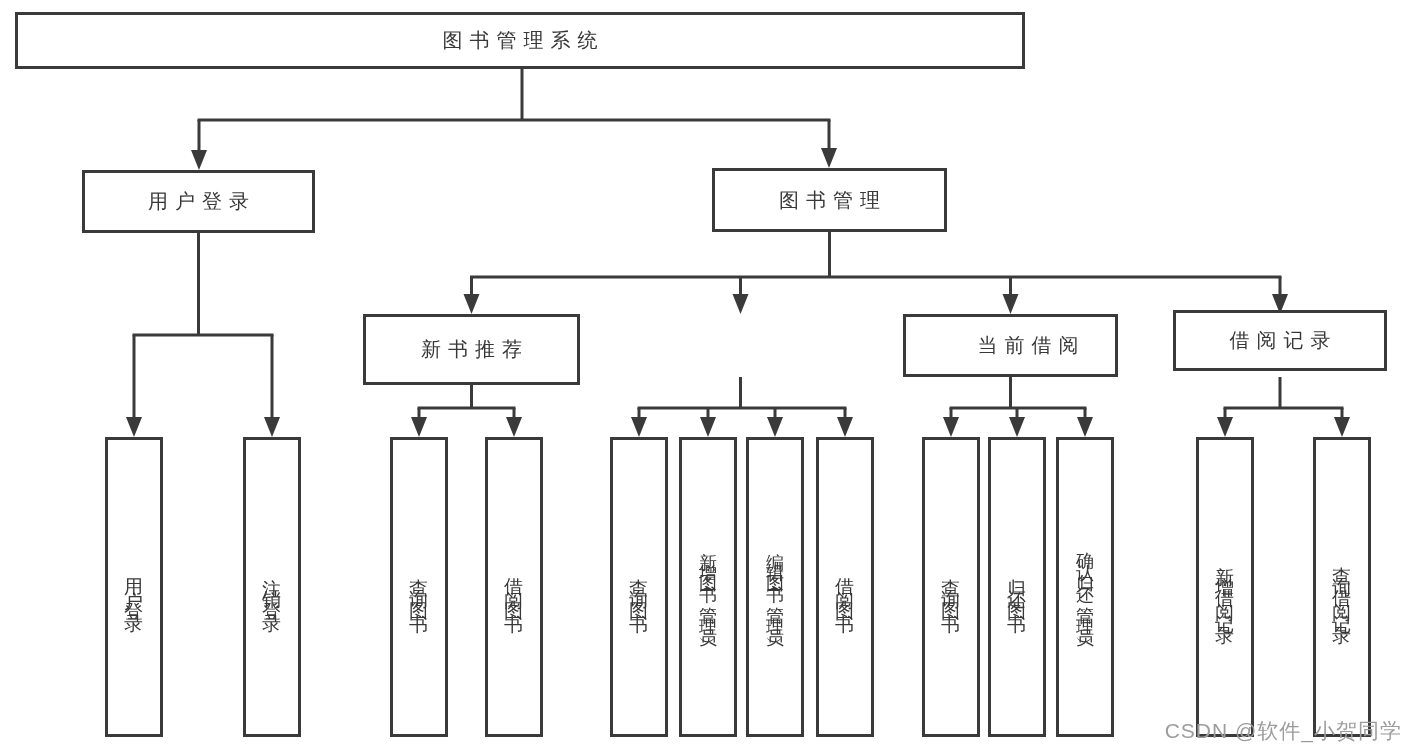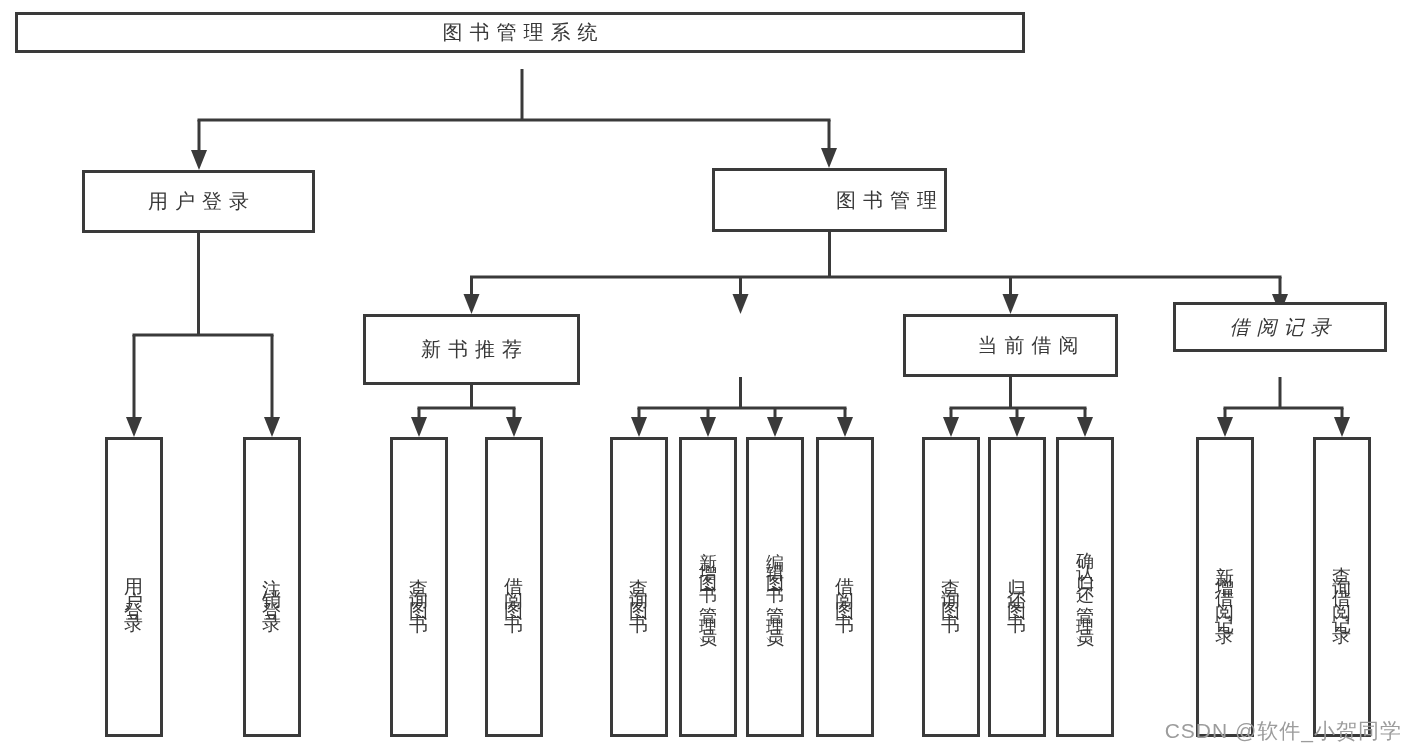--- a/index.html
+++ b/index.html
@@ -109,38 +109,38 @@
       <line x1="1085" y1="408" x2="1085" y2="425"></line>
       <polygon points="1085,437 1077,417 1093,417"></polygon>
       <line x1="1280" y1="377" x2="1280" y2="408"></line>
       <line x1="1223.5" y1="408" x2="1343.5" y2="408"></line>
       <line x1="1225" y1="408" x2="1225" y2="425"></line>
       <polygon points="1225,437 1217,417 1233,417"></polygon>
       <line x1="1342" y1="408" x2="1342" y2="425"></line>
       <polygon points="1342,437 1334,417 1350,417"></polygon>
     </svg>
 
-  <div class="box" style="left:15px; top:12px; width:1010px; height:41px;">
+  <div class="box" style="left:15px; top:12px; width:1010px; height:57px;">
     <span class="hlabel">图书管理系统</span>
   </div>
 
   <div class="box" style="left:82px; top:170px; width:233px; height:63px;">
     <span class="hlabel">用户登录</span>
   </div>
-  <div class="box" style="left:712px; top:168px; width:235px; height:64px;justify-content:flex-end;">
+  <div class="box" style="left:712px; top:168px; width:235px; height:64px;">
     <span class="hlabel">图书管理</span>
   </div>
 
   <div class="box" style="left:363px; top:314px; width:217px; height:71px;">
     <span class="hlabel">新书推荐</span>
   </div>
   <div class="box" style="left:903px; top:314px; width:215px; height:63px;padding-left:35px;">
     <span class="hlabel">当前借阅</span>
   </div>
-  <div class="box" style="left:1173px; top:302px; width:214px; height:50px;font-style:italic;">
+  <div class="box" style="left:1173px; top:310px; width:214px; height:61px;">
     <span class="hlabel">借阅记录</span>
   </div>
 
   <div class="box" style="left:105px; top:437px; width:58px; height:300px;">
     <span class="vlabel">用户登录</span>
   </div>
   <div class="box" style="left:243px; top:437px; width:58px; height:300px;">
     <span class="vlabel">注销登录</span>
   </div>
 

